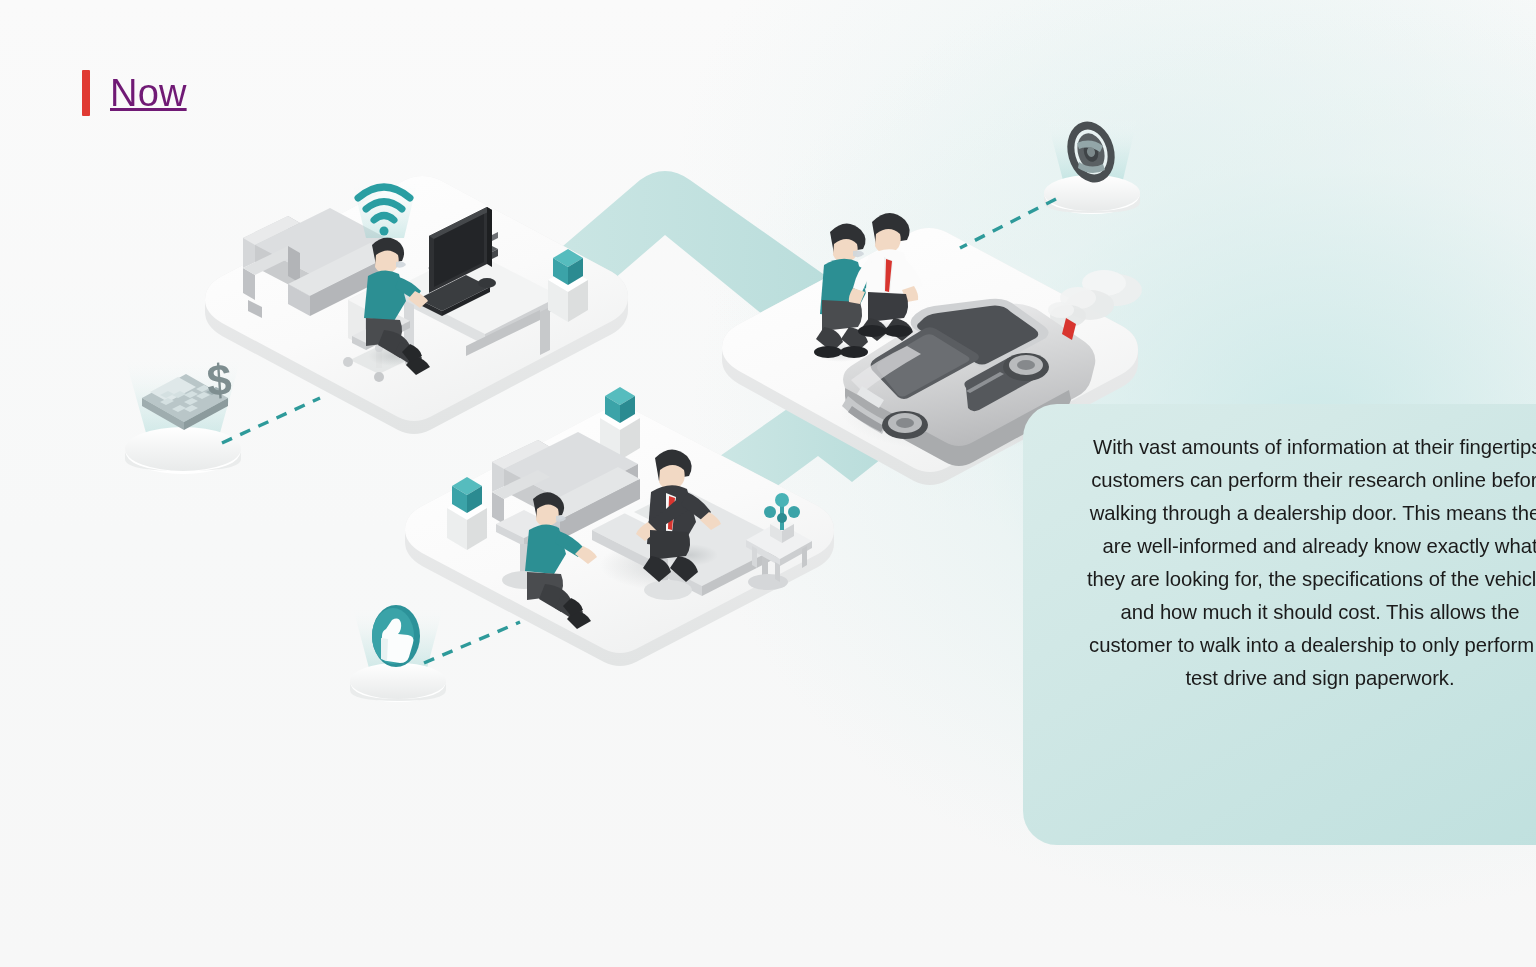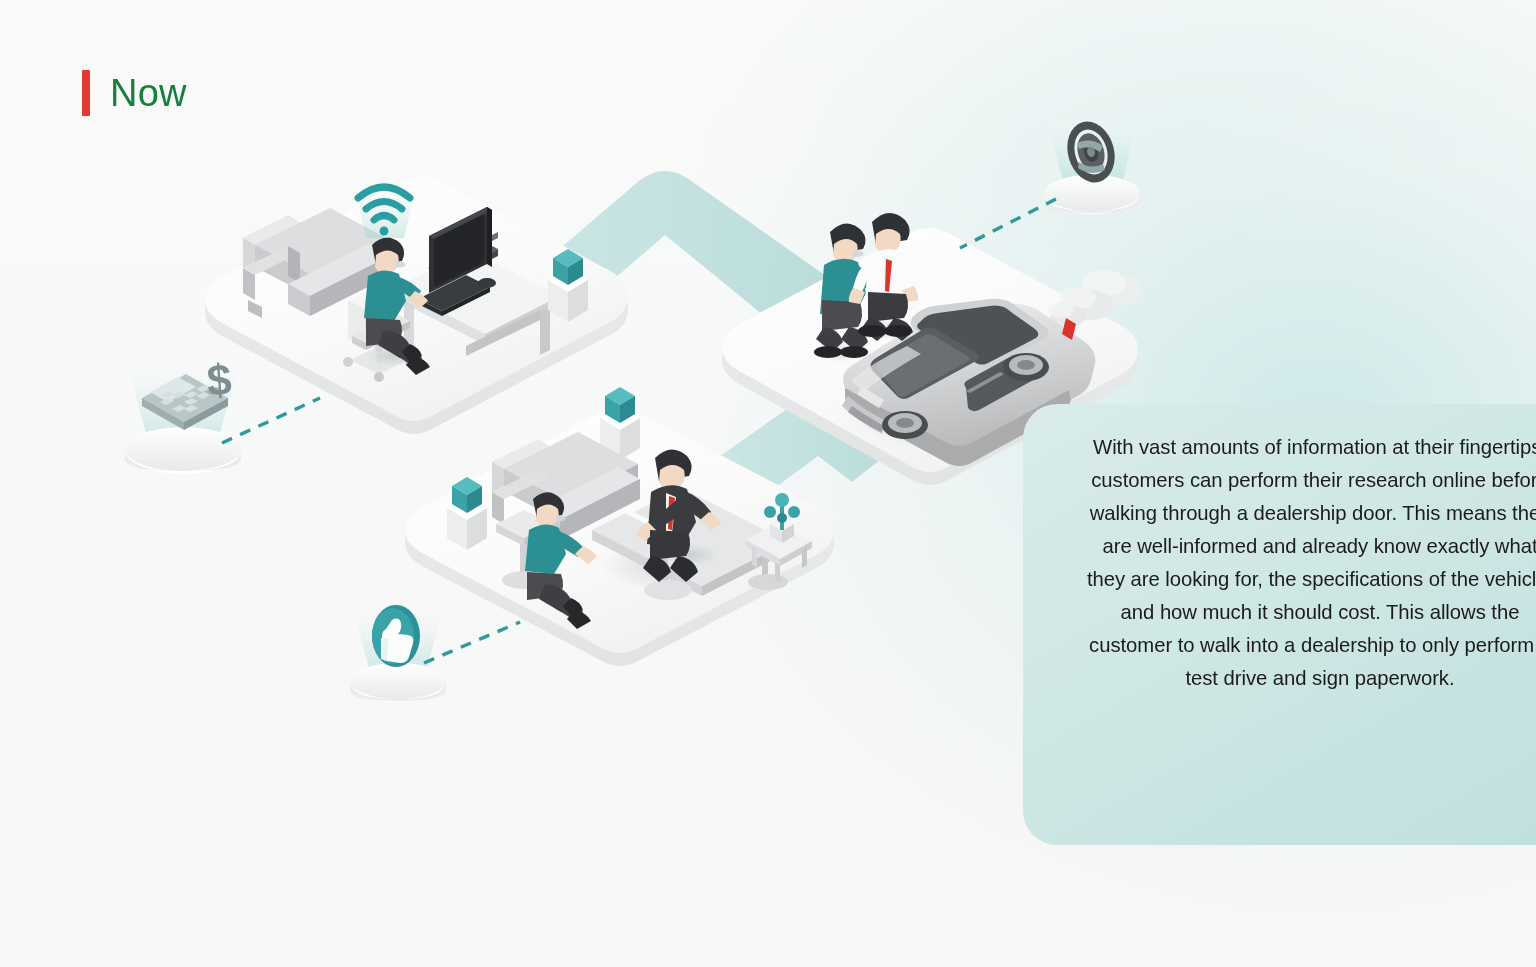--- a/index.html
+++ b/index.html
@@ -35,23 +35,24 @@
     display: flex; align-items: center; gap: 20px;
   }
   #title-bar {
     width: 8px; height: 46px;
     background: #e03a33;
     border-radius: 1px;
   }
   #title-text {
     font-size: 38px;
     font-weight: 400;
-    color: #15803d;
+    color: #701a75;
     letter-spacing: 0.2px;
     line-height: 1;
+    text-decoration: underline;
   }
 
   
   #text-panel {
     position: absolute;
     left: 1023px; top: 404px;
     width: 575px; height: 441px;
     border-top-left-radius: 34px;
     border-bottom-left-radius: 34px;
     background: linear-gradient(150deg, #d9ecea 0%, #cfe7e5 42%, #bfe0de 100%);

